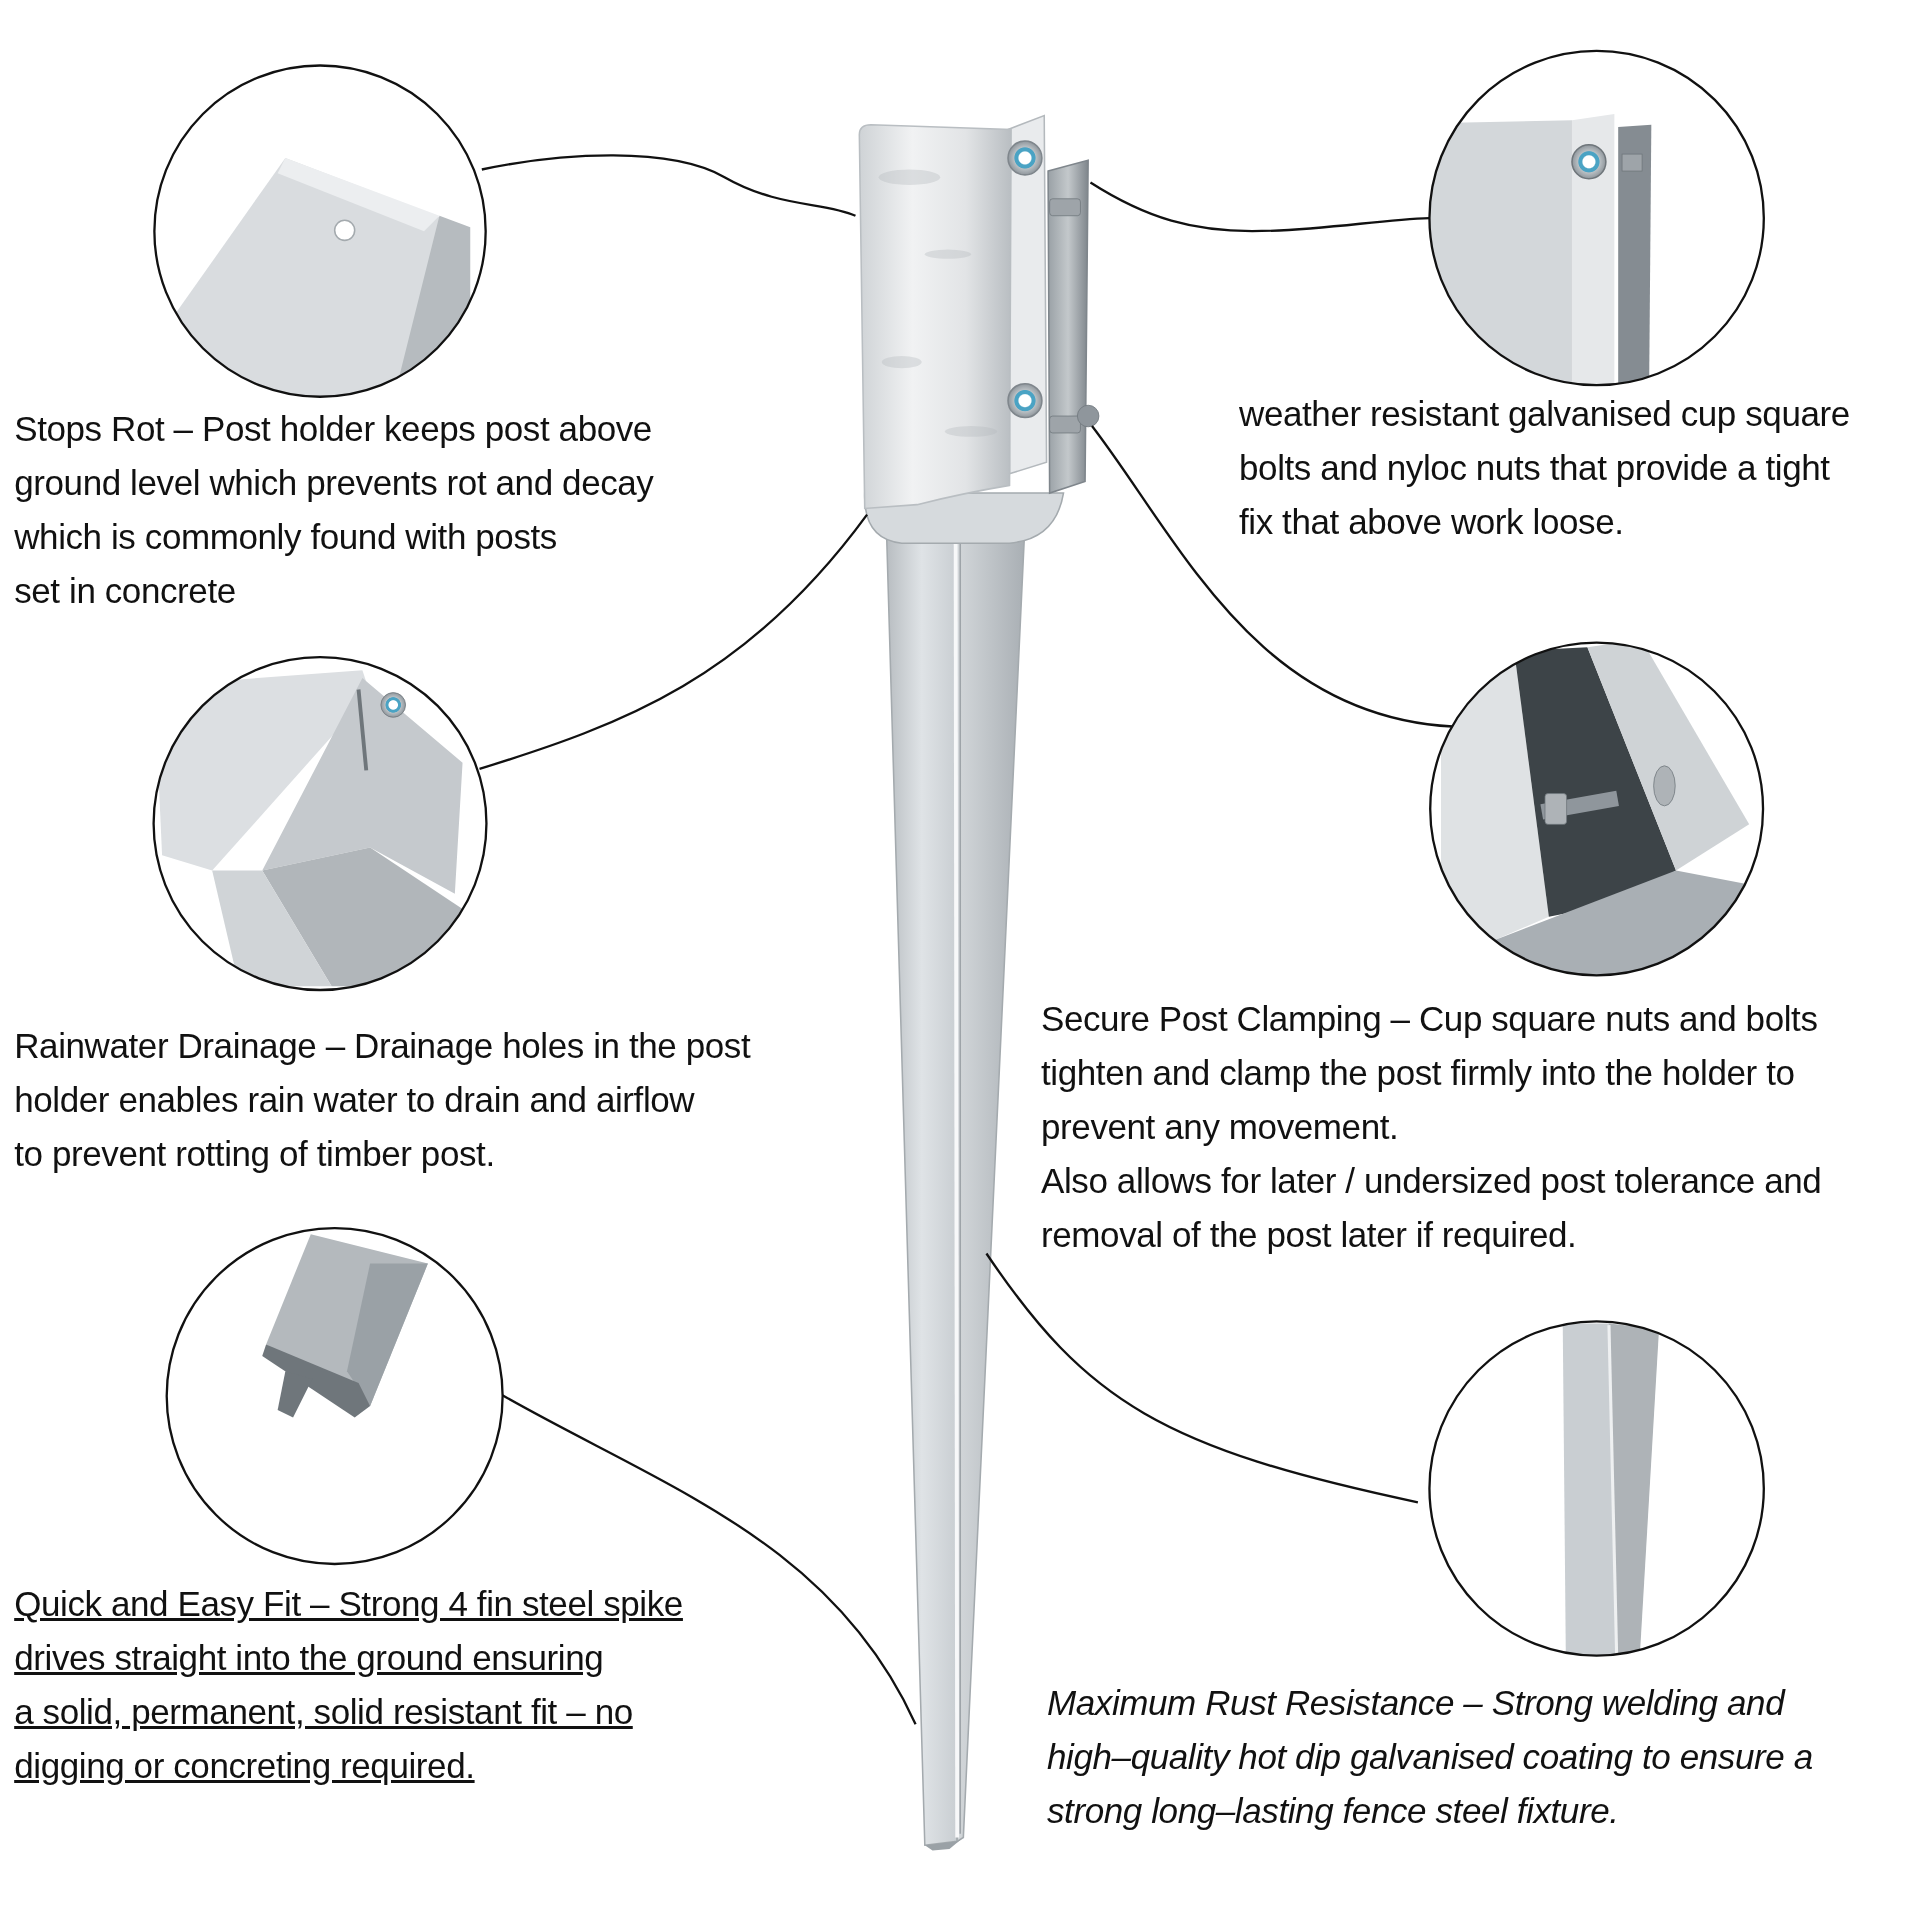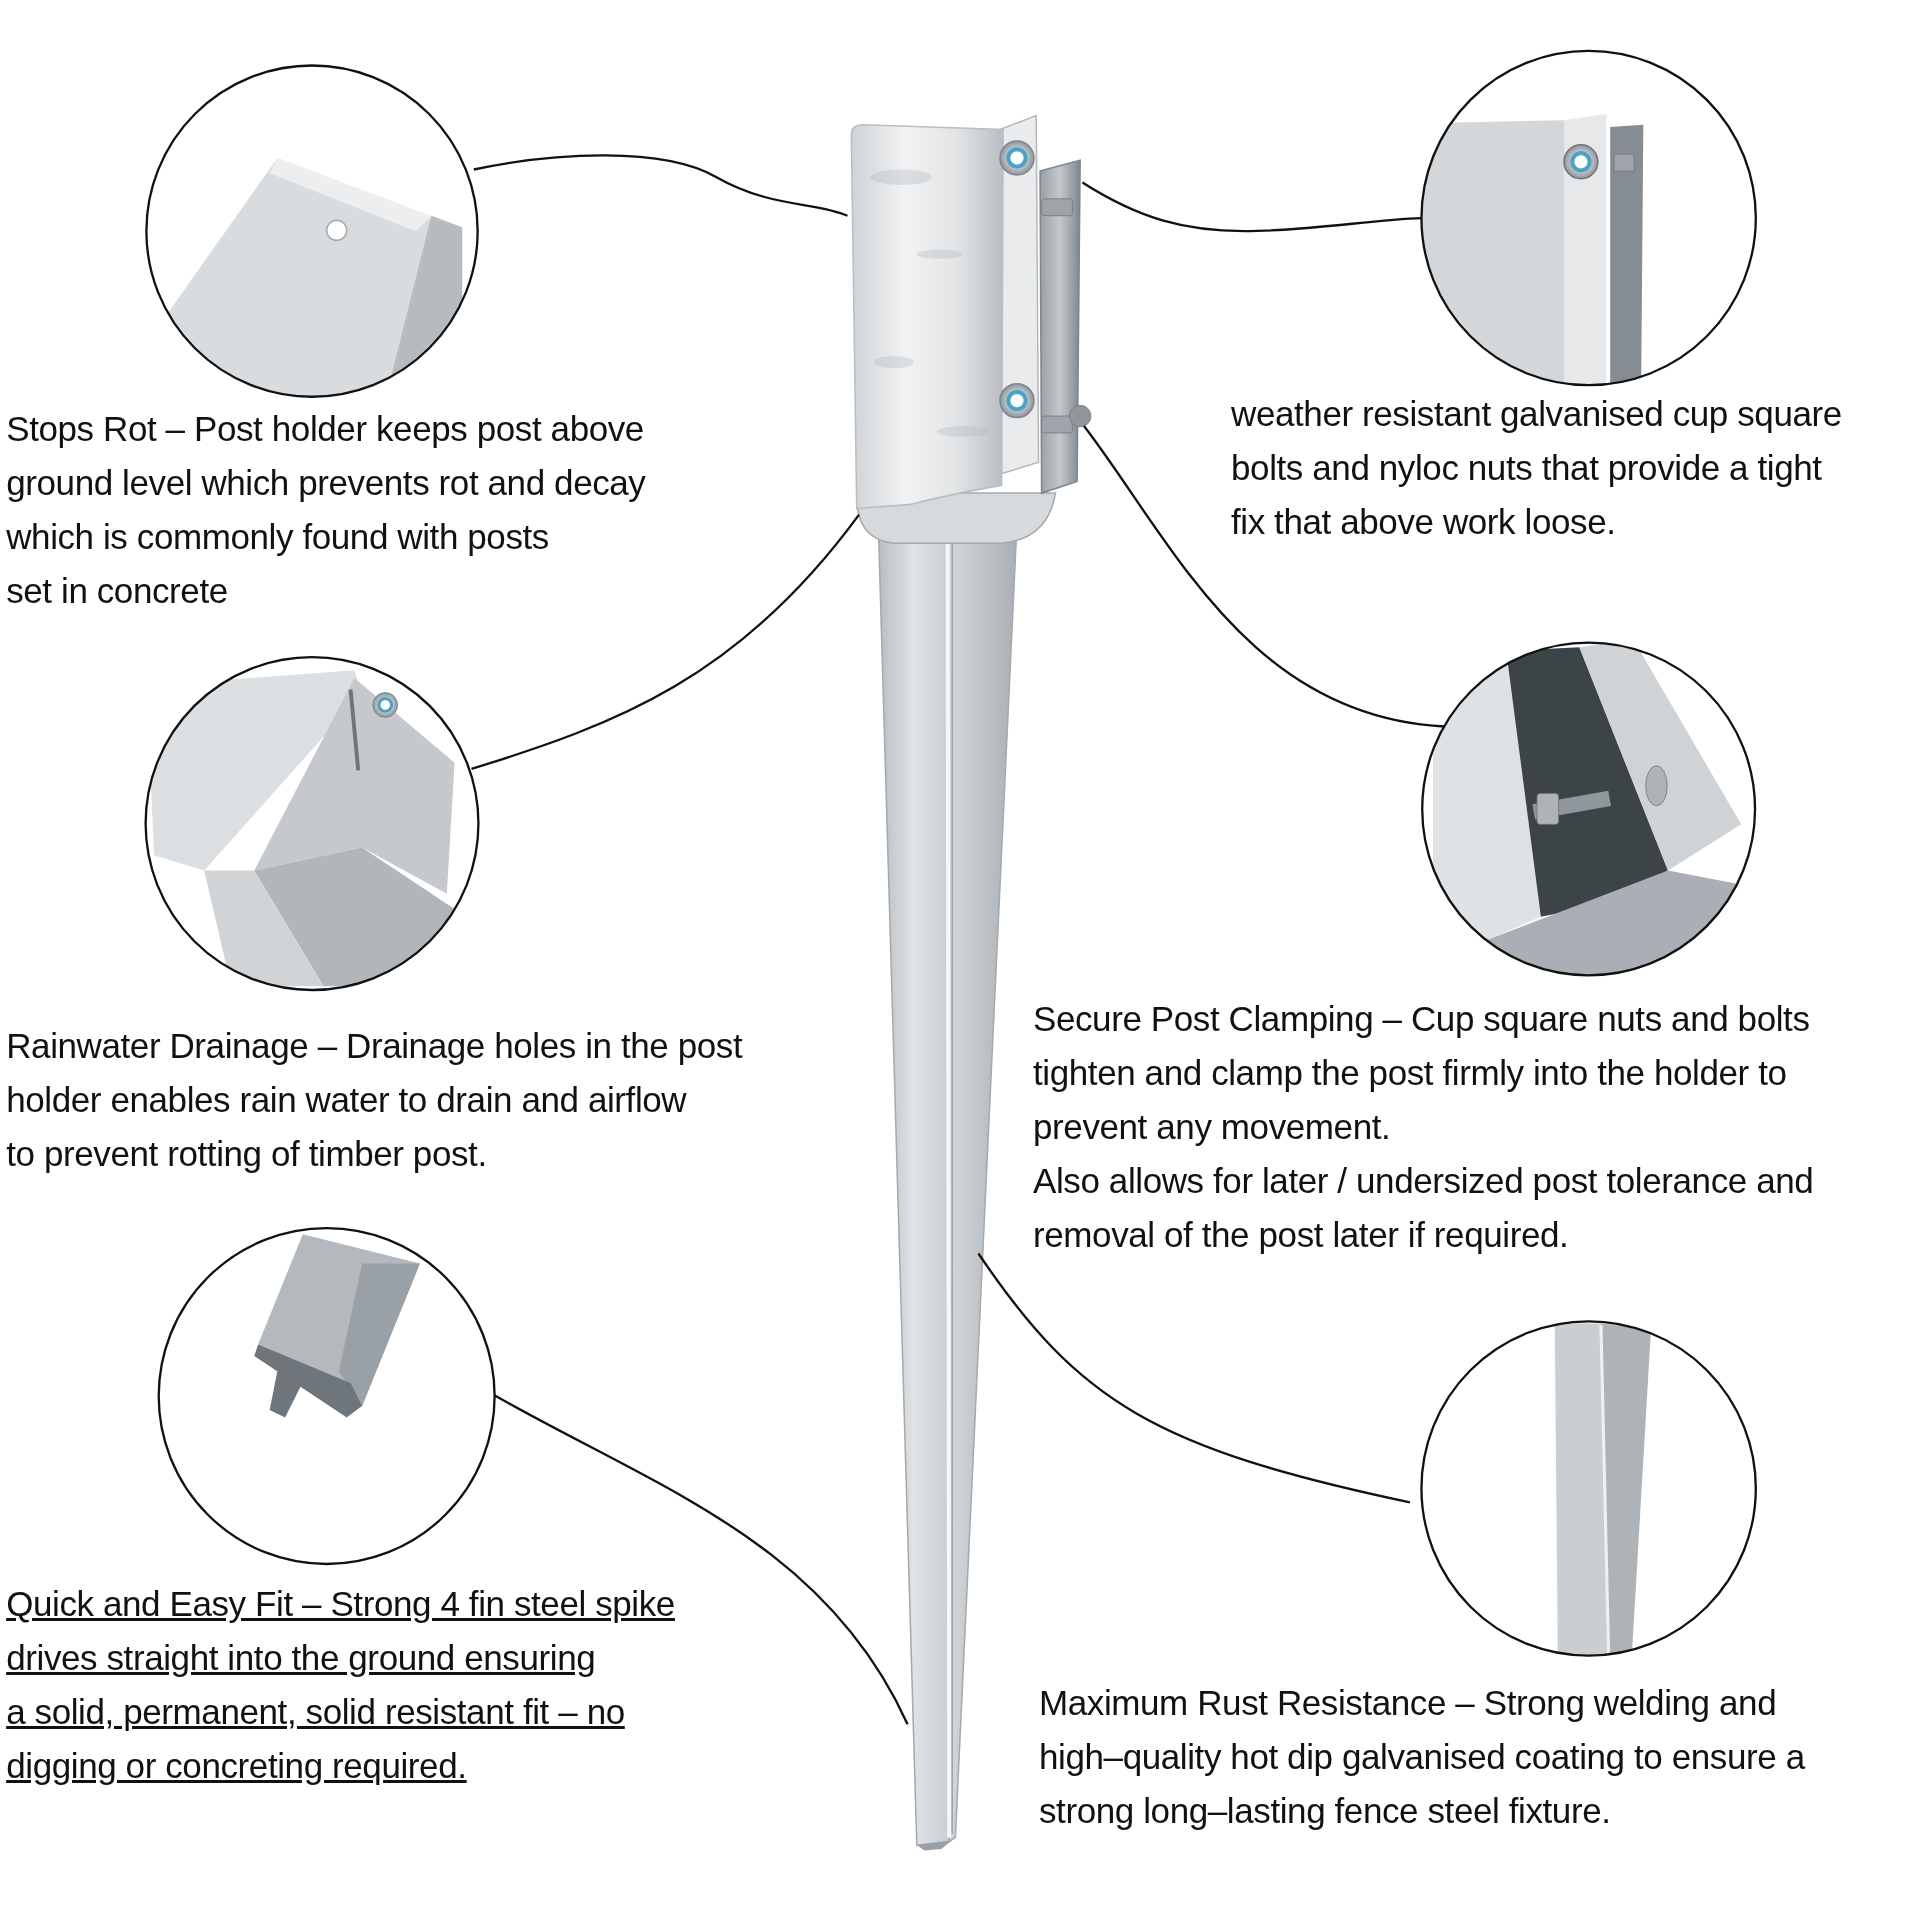--- a/index.html
+++ b/index.html
@@ -1,18 +1,18 @@
 <!DOCTYPE html>
 <html style="font-size:12.3px"><head>
 <meta charset="utf-8">
 <style>
   html, body { margin: 0; padding: 0; background: #ffffff; }
   body { width: 1923px; height: 1923px; position: relative; overflow: hidden;
          font-family: "Liberation Sans", "DejaVu Sans", sans-serif; color: #111111; }
-  .canvas { position: absolute; left: 0; top: 0; width: 1546px; height: 1923px; }
+  .canvas { position: absolute; left: 8px; top: 0; width: 1546px; height: 1923px; }
   svg.art { position: absolute; left: 0; top: 0; }
   .caption { position: absolute; font-size: 35px; line-height: 54px; letter-spacing: -0.4px;
              color: #111111; white-space: nowrap; }
   .caption .line { display: block; }
 </style>
 </head>
 <body>
 
 <div class="canvas">
 
@@ -208,20 +208,20 @@
     <span class="line">removal of the post later if required.</span>
   </div>
 
   <div class="caption" style="left:6.2px; top:1577px;text-decoration:underline;">
     <span class="line">Quick and Easy Fit – Strong 4 fin steel spike</span>
     <span class="line">drives straight into the ground ensuring</span>
     <span class="line">a solid, permanent, solid resistant fit – no</span>
     <span class="line">digging or concreting required.</span>
   </div>
 
-  <div class="caption" style="left:1039px; top:1676px;">
+  <div class="caption" style="left:1039px; top:1676px;font-style:italic;">
     <span class="line">Maximum Rust Resistance – Strong welding and</span>
     <span class="line">high–quality hot dip galvanised coating to ensure a</span>
     <span class="line">strong long–lasting fence steel fixture.</span>
   </div>
 
 </div>
 
 
 </body></html>

